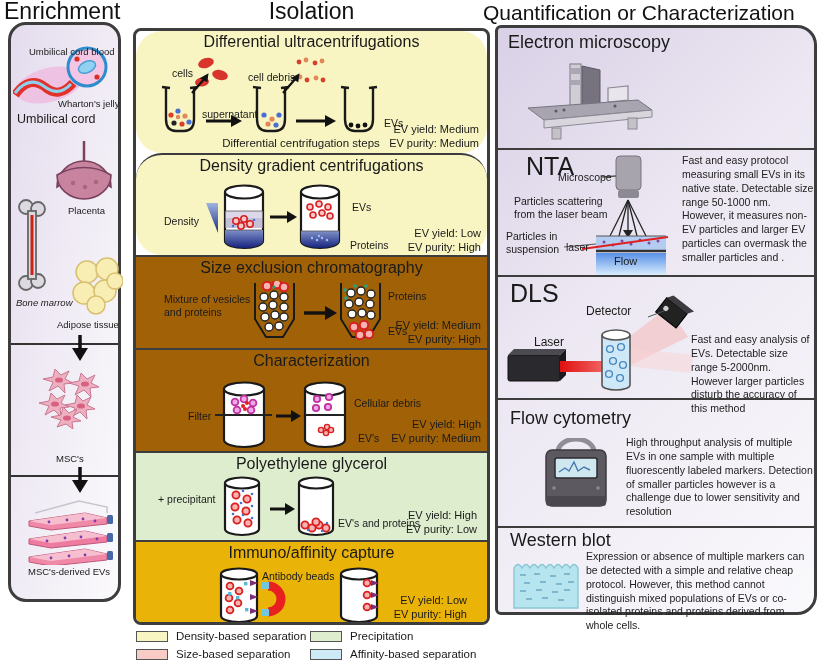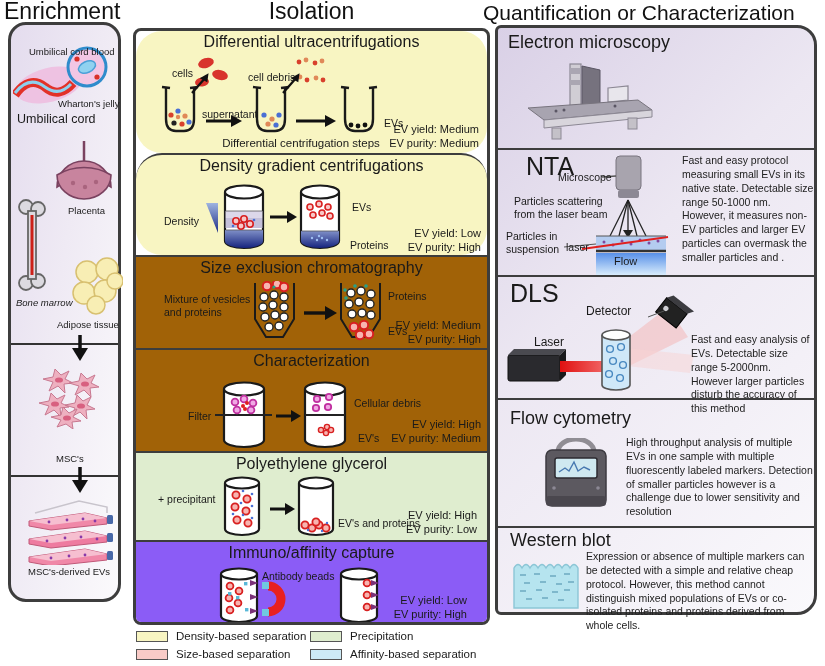--- a/index.html
+++ b/index.html
@@ -33,21 +33,21 @@
   .legend-row{display:flex;align-items:center;gap:8px;}
   .swatch{width:32px;height:11px;border:1.6px solid #555;box-sizing:border-box;}
   .sw-yellow{background:#f8f5c2;}
   .sw-pink{background:#f9cbc7;}
   .sw-green{background:#dfedcf;}
   .sw-blue{background:#cdeaf6;}
   .legend-label{font-size:11.5px;}
   .bg-yellow{background:#f8f5c2;border-radius:26px;}
   .bg-pink{background:#a16207;}
   .bg-green{background:#dfedcf;}
-  .bg-blue{background:#8b5cf6;padding-left:45px;}
+  .bg-blue{background:#eab308;padding-left:45px;}
   .hline{position:absolute;height:1.6px;background:#333;}
   svg{display:block;}
 </style>
 </head>
 <body>
 
 <div class="abs colhead" style="left:4px;top:-2px;">Enrichment</div>
 <div class="abs colhead" style="left:133px;top:-2px;width:357px;text-align:center;">Isolation</div>
 <div class="abs colhead" style="left:483px;top:-2px;width:342px;font-size:21px;top:1px;">Quantification or Characterization</div>
 

